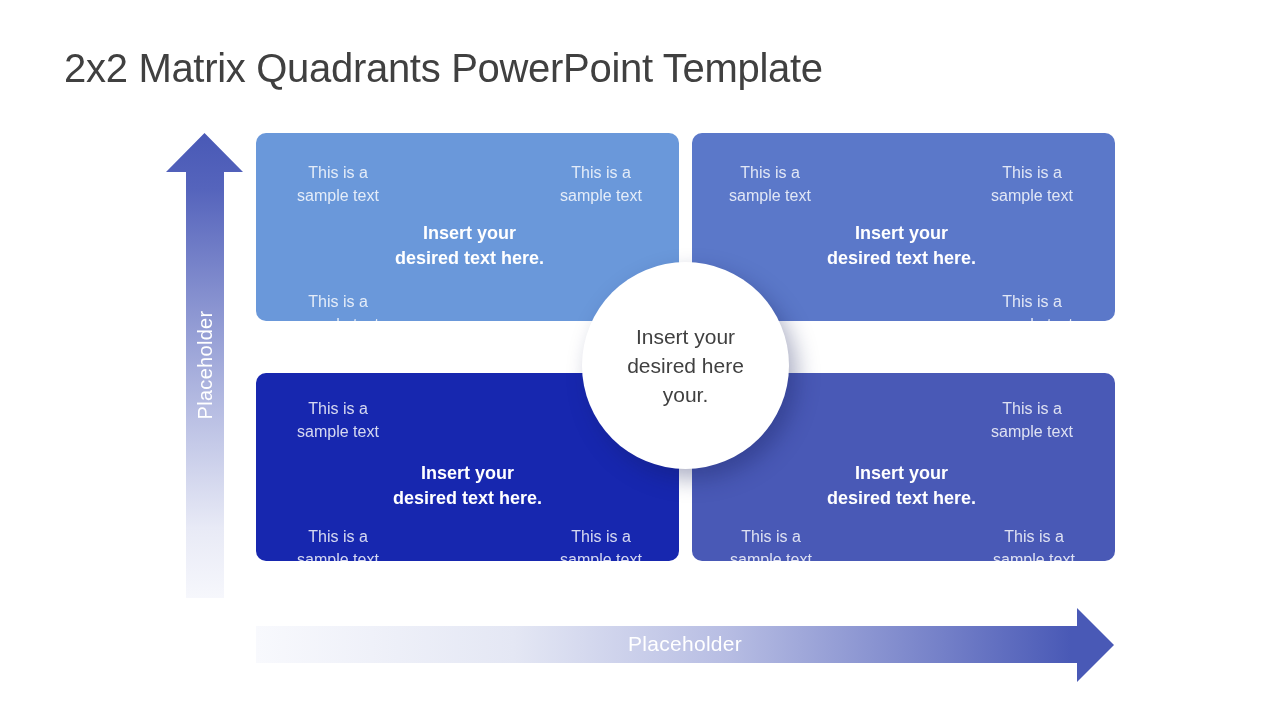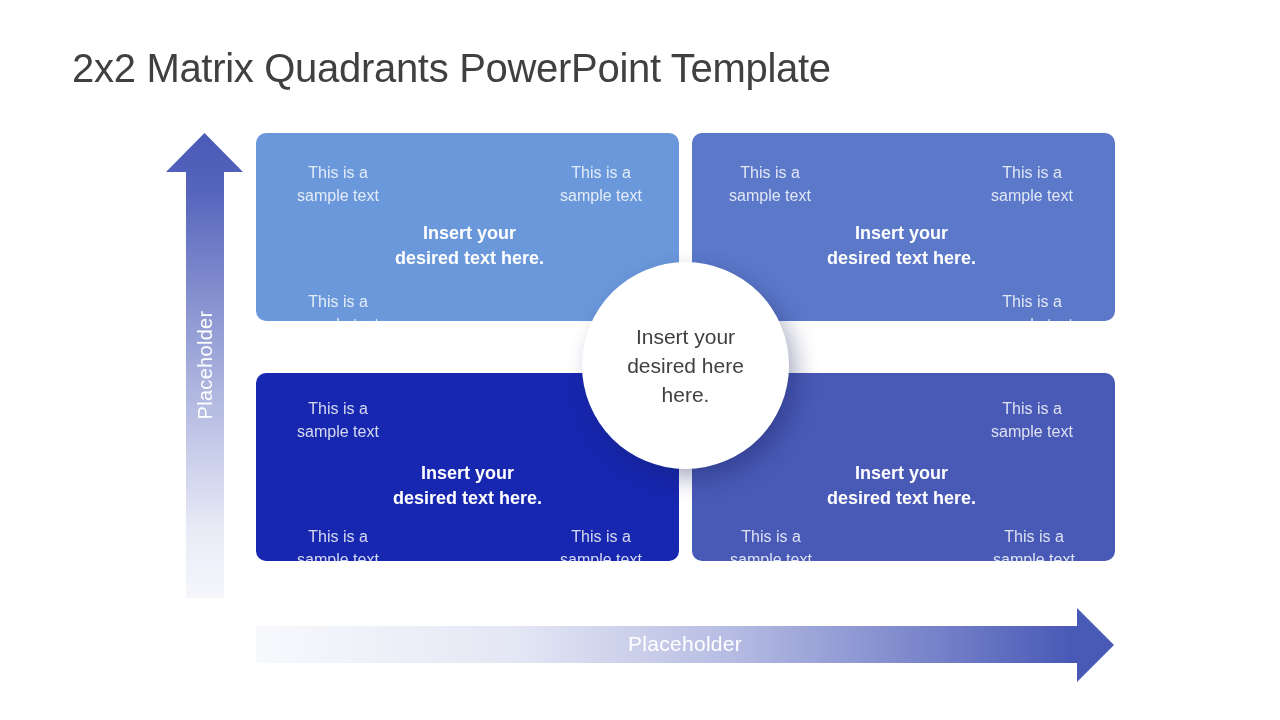--- a/index.html
+++ b/index.html
@@ -12,21 +12,21 @@
       font-family: "DejaVu Sans", "Liberation Sans", sans-serif;
     }
     .slide {
       position: relative;
       width: 1280px;
       height: 720px;
       background: #ffffff;
     }
     .title {
       position: absolute;
-      left: 72px;
+      left: 64px;
       top: 42px;
       font-size: 40px;
       color: #404040;
       font-family: "Liberation Sans", sans-serif;
       letter-spacing: -0.3px;
       white-space: nowrap;
       line-height: 52px;
     }
 
     
@@ -241,16 +241,16 @@
     </div>
     <div class="sample" style="left:282px; top:152px;">
       <span>This is a</span>
       <span>sample text</span>
     </div>
   </div>
 
   <div class="center-circle">
     <span>Insert your</span>
     <span>desired here</span>
-    <span>here.</span>
+    <span>your.</span>
   </div>
 
 </div>
 
 </body></html>

